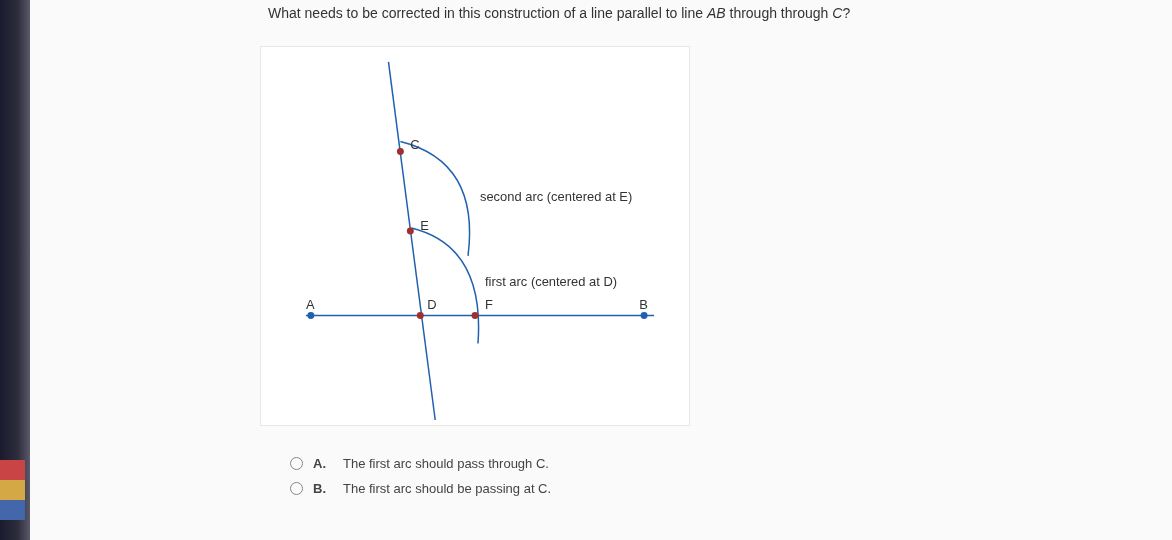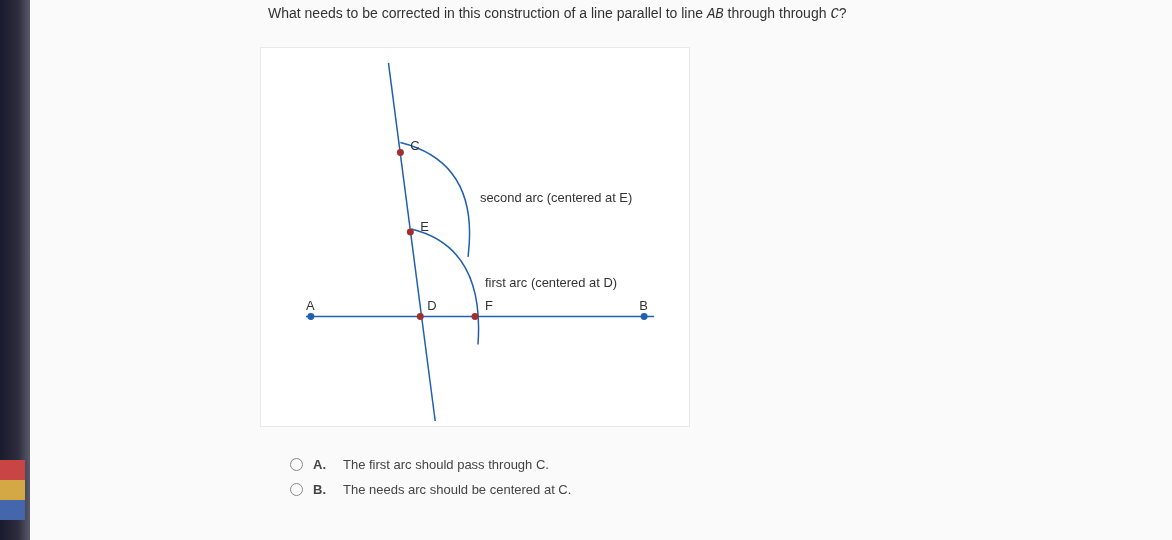--- a/index.html
+++ b/index.html
@@ -45,21 +45,20 @@
       padding-top: 5px;
     }
     .question-text {
       font-size: 14px;
       color: #333;
       margin-bottom: 25px;
       padding-left: 8px;
     }
     .question-text .italic {
       font-style: italic;
-      font-family: Liberation Mono, monospace;
     }
     .diagram-container {
       width: 430px;
       height: 380px;
       background: #fff;
       border: 1px solid #e8e8e8;
       position: relative;
       margin-bottom: 30px;
     }
     .diagram-container svg {
@@ -149,17 +148,17 @@
 
   <div class="options-list">
     <div class="option-row">
       <div class="option-radio"></div>
       <span class="option-letter">A.</span>
       <span>The first arc should pass through C.</span>
     </div>
     <div class="option-row">
       <div class="option-radio"></div>
       <span class="option-letter">B.</span>
-      <span>The needs arc should be centered at C.</span>
+      <span>The first arc should be passing at C.</span>
     </div>
   </div>
 
 </div>
 
 </body></html>

